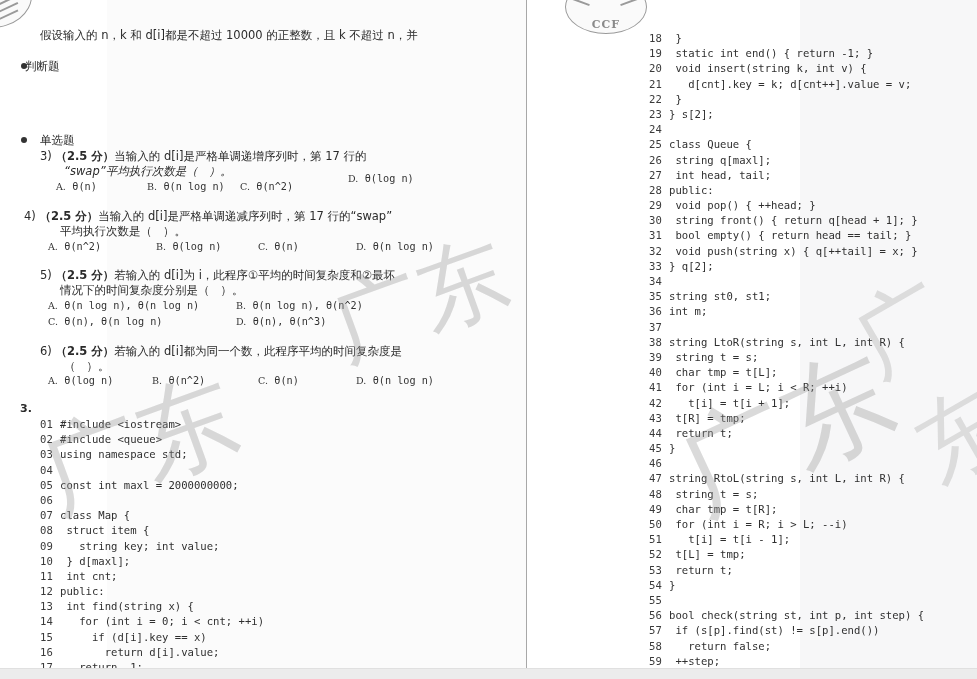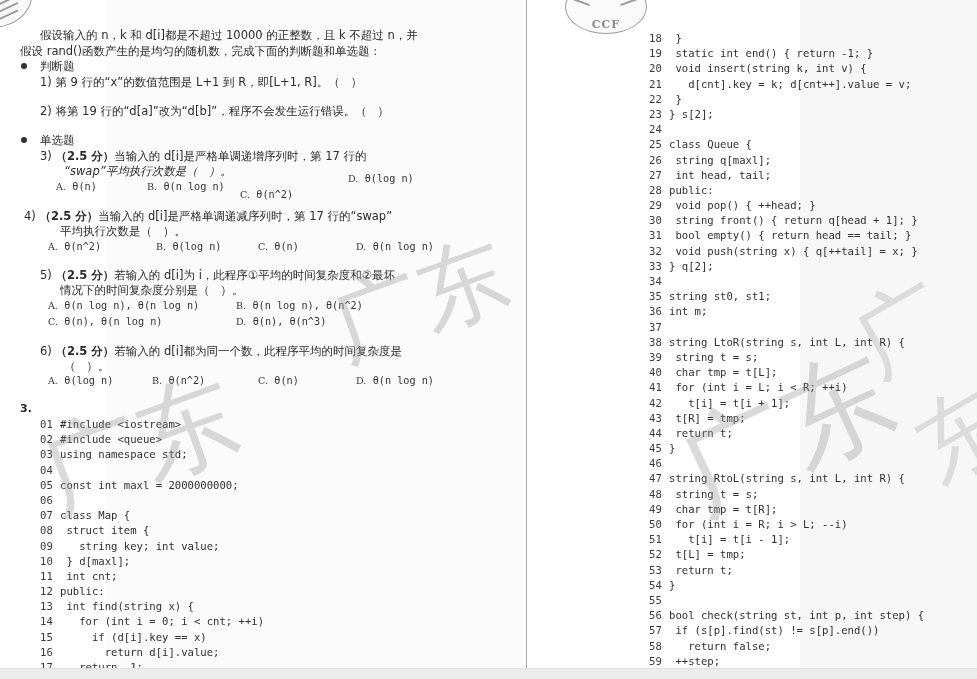--- a/index.html
+++ b/index.html
@@ -39,36 +39,33 @@
 
 <div class="page page-left">
   <div class="logo logo-left">
     <div class="wing" style="left:40px;top:28px;width:26px;transform:rotate(-25deg);"></div>
     <div class="wing" style="left:42px;top:35px;width:26px;transform:rotate(-25deg);"></div>
     <div class="wing" style="left:44px;top:42px;width:24px;transform:rotate(-25deg);"></div>
     <div class="wing" style="left:46px;top:49px;width:22px;transform:rotate(-25deg);"></div>
   </div>
 
   <div class="txt" style="left:40px;top:28px;">假设输入的 n，k 和 d[i]都是不超过 10000 的正整数，且 k 不超过 n，并</div>
-  <div class="txt" style="left:20px;top:44px;">假设 rand()函数产生的是均匀的随机数，完成下面的判断题和单选题：</div>
 
   <div class="bullet" style="left:21px;top:63px;"></div>
-  <div class="txt" style="left:40px;top:59px;">判断题</div>
+  <div class="txt" style="left:25px;top:59px;">判断题</div>
 
-  <div class="txt" style="left:40px;top:75px;"><span>1)</span> <span>第 9 行的“x”的数值范围是 L+1 到 R，即[L+1, R]。（   ）</span></div>
-  <div class="txt" style="left:40px;top:104px;"><span>2)</span> <span>将第 19 行的“d[a]”改为“d[b]”，程序不会发生运行错误。（   ）</span></div>
 
   <div class="bullet" style="left:21px;top:137px;"></div>
   <div class="txt" style="left:40px;top:133px;">单选题</div>
 
   <div class="txt" style="left:40px;top:149px;"><span>3)</span> <span class="b">（2.5 分）</span><span>当输入的 d[i]是严格单调递增序列时，第 17 行的</span></div>
   <div class="txt" style="left:64px;top:164px;font-style:italic;">“swap”平均执行次数是（   ）。</div>
   <div class="opt" style="left:48px;top:180px;margin-left:8px;"><span class="lbl">A.</span>  <span class="val">θ(n)</span></div>
   <div class="opt" style="left:147px;top:180px;"><span class="lbl">B.</span>  <span class="val">θ(n log n)</span></div>
-  <div class="opt" style="left:240px;top:188px;"><span class="lbl">C.</span>  <span class="val">θ(n^2)</span></div>
+  <div class="opt" style="left:240px;top:180px;"><span class="lbl">C.</span>  <span class="val">θ(n^2)</span></div>
   <div class="opt" style="left:348px;top:172px;"><span class="lbl">D.</span>  <span class="val">θ(log n)</span></div>
 
   <div class="txt" style="left:24px;top:209px;"><span>4)</span> <span class="b">（2.5 分）</span><span>当输入的 d[i]是严格单调递减序列时，第 17 行的“swap”</span></div>
   <div class="txt" style="left:60px;top:224px;">平均执行次数是（   ）。</div>
   <div class="opt" style="left:48px;top:240px;"><span class="lbl">A.</span>  <span class="val">θ(n^2)</span></div>
   <div class="opt" style="left:156px;top:240px;"><span class="lbl">B.</span>  <span class="val">θ(log n)</span></div>
   <div class="opt" style="left:258px;top:240px;"><span class="lbl">C.</span>  <span class="val">θ(n)</span></div>
   <div class="opt" style="left:356px;top:240px;"><span class="lbl">D.</span>  <span class="val">θ(n log n)</span></div>
 
   <div class="txt" style="left:40px;top:268px;"><span>5)</span> <span class="b">（2.5 分）</span><span>若输入的 d[i]为 i，此程序①平均的时间复杂度和②最坏</span></div>

